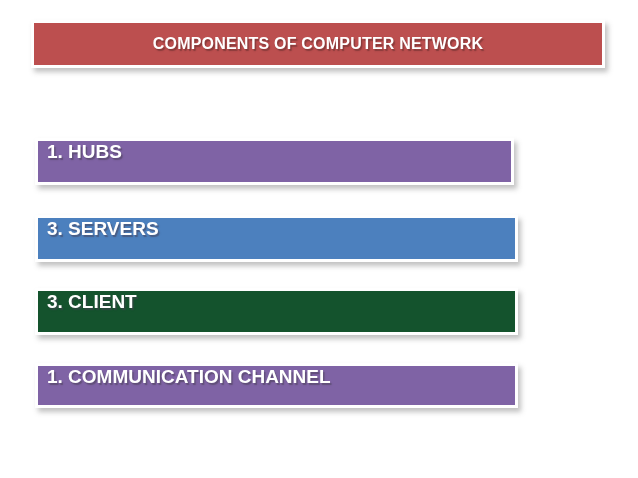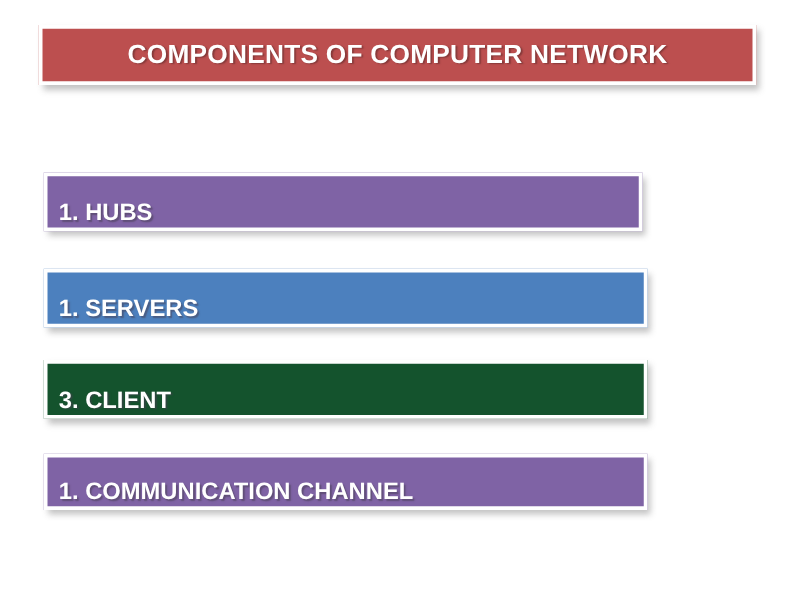--- a/index.html
+++ b/index.html
@@ -34,35 +34,35 @@
     background: #bc4f4f;
     border: 3px solid #ffffff;
     box-sizing: border-box;
     box-shadow: 3px 4px 5px rgba(120,120,120,0.45);
     display: flex;
     align-items: center;
     justify-content: center;
   }
   .title-text {
     color: #ffffff;
-    font-size: 21px;
+    font-size: 16px;
     font-weight: bold;
     letter-spacing: 0.2px;
     white-space: nowrap;
     text-shadow: 1.5px 1.5px 1.2px rgba(90,40,40,0.55);
   }
 
   
   .bar {
     position: absolute;
     border: 3px solid #ffffff;
     box-sizing: border-box;
     box-shadow: 3px 4px 5px rgba(120,120,120,0.45);
     display: flex;
-    align-items: flex-end;
+    align-items: flex-start;
   }
   .bar-label {
     color: #ffffff;
     font-size: 19px;
     font-weight: bold;
     white-space: nowrap;
     padding-left: 9px;
     text-shadow: 1.5px 1.5px 1.2px rgba(70,60,80,0.55);
   }
 
@@ -78,21 +78,21 @@
 
   <div class="title-banner">
     <span class="title-text">COMPONENTS OF COMPUTER NETWORK</span>
   </div>
 
   <div class="bar bar-1">
     <span class="bar-label">1. HUBS</span>
   </div>
 
   <div class="bar bar-2">
-    <span class="bar-label">1. SERVERS</span>
+    <span class="bar-label">3. SERVERS</span>
   </div>
 
   <div class="bar bar-3">
     <span class="bar-label">3. CLIENT</span>
   </div>
 
   <div class="bar bar-4">
     <span class="bar-label">1. COMMUNICATION CHANNEL</span>
   </div>
 

